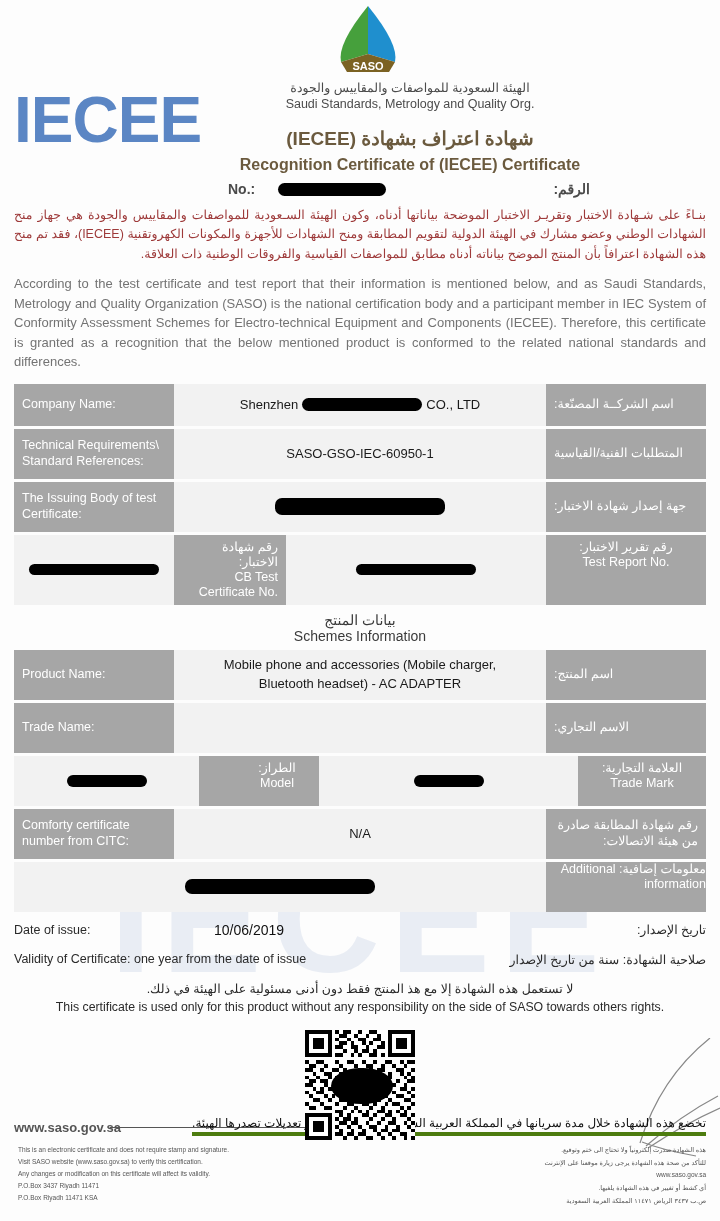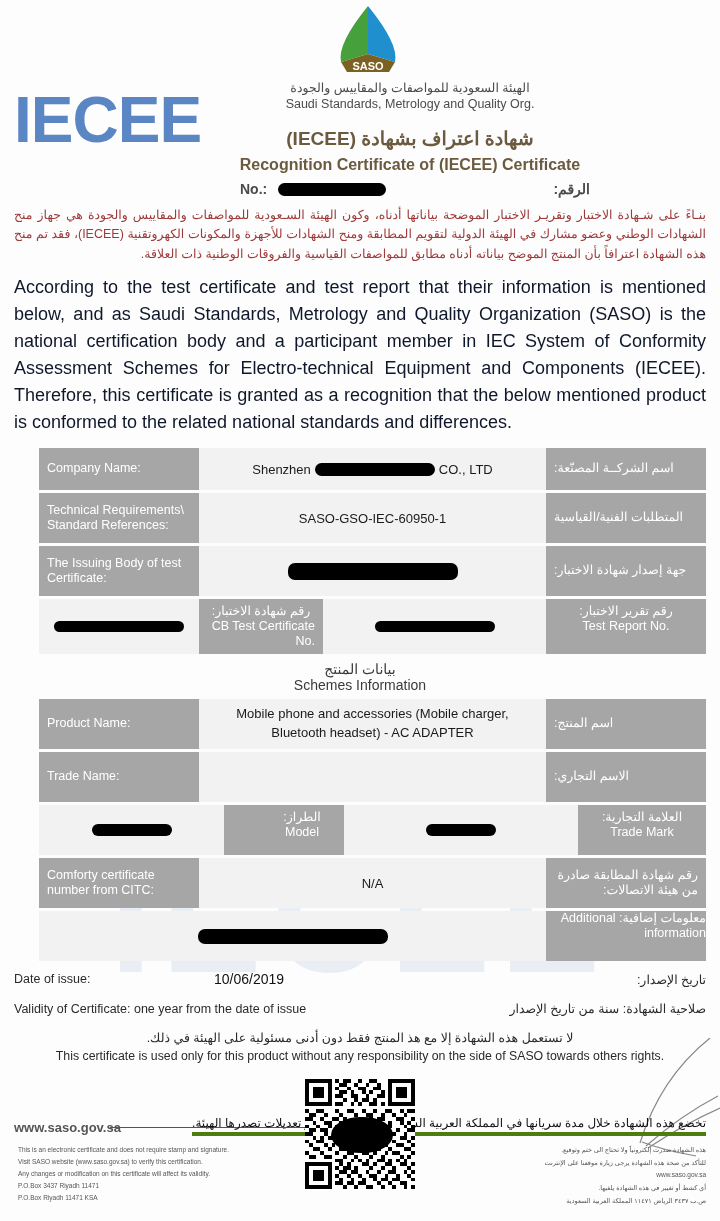--- a/index.html
+++ b/index.html
@@ -46,40 +46,40 @@
     position:absolute;left:200px;top:127px;width:420px;text-align:center;
     font-size:19px;font-weight:bold;color:#6b5a3e;direction:rtl;
   }
   .title-en{
     position:absolute;left:200px;top:156px;width:420px;text-align:center;
     font-size:16px;font-weight:bold;color:#6b5a3e;
   }
   .no-row{
     position:absolute;left:200px;top:180px;width:420px;height:20px;
   }
-  .no-en{position:absolute;left:40px;top:1px;font-size:14px;font-weight:bold;color:#4a4a4a;}
+  .no-en{position:absolute;left:28px;top:1px;font-size:14px;font-weight:bold;color:#4a4a4a;}
   .no-ar{position:absolute;right:30px;top:1px;font-size:14px;font-weight:bold;color:#4a4a4a;direction:rtl;}
   .redact{background:#000;display:inline-block;border-radius:7px;vertical-align:middle;}
   .no-redact{position:absolute;left:78px;top:3px;width:108px;height:13px;}
 
   
   .intro-ar{
     margin:6px 14px 0 14px;
     direction:rtl;text-align:justify;
     font-size:12.5px;line-height:1.55;color:#9e3a3a;
   }
   .intro-en{
     margin:10px 14px 0 14px;
     text-align:justify;
-    font-size:18px;line-height:1.5;color:#0f172a;
+    font-size:13px;line-height:1.5;color:#737373;
   }
 
   
   .tbl{margin:12px 14px 0 14px;}
-  .row{display:flex;margin-bottom:3px;align-items:stretch;margin-left:25px;}
+  .row{display:flex;margin-bottom:3px;align-items:stretch;}
   .cell{display:flex;align-items:center;padding:6px 8px;box-sizing:border-box;}
   .lbl{
     background:#a6a6a6;color:#ffffff;font-size:12.5px;line-height:1.25;
   }
   .lbl-ar{direction:rtl;text-align:right;justify-content:flex-end;}
   .val{
     background:#f2f2f2;color:#1a1a1a;font-size:13px;
     justify-content:center;text-align:center;
   }
   .c-left{width:160px;min-width:160px;}
@@ -190,21 +190,21 @@
         <div class="cell val c-mid h70">
           <span class="redact" style="width:170px;height:17px;"></span>
         </div>
         <div class="cell lbl lbl-ar c-right h70">جهة إصدار شهادة الاختبار:</div>
       </div>
 
       <div class="row quad">
         <div class="q q-val c-left h70" style="width:160px;">
           <span class="redact" style="width:130px;height:11px;"></span>
         </div>
-        <div class="q q-lbl h70" style="width:124px;">
+        <div class="q q-lbl h70" style="width:112px;">
           <span>رقم شهادة الاختبار:</span>
           <span class="en">CB Test Certificate No.</span>
         </div>
         <div class="q q-val c-mid h70" style="flex:1;">
           <span class="redact" style="width:120px;height:11px;"></span>
         </div>
         <div class="q q-lbl h70" style="width:160px;">
           <span>رقم تقرير الاختبار:</span>
           <span class="en">Test Report No.</span>
         </div>

